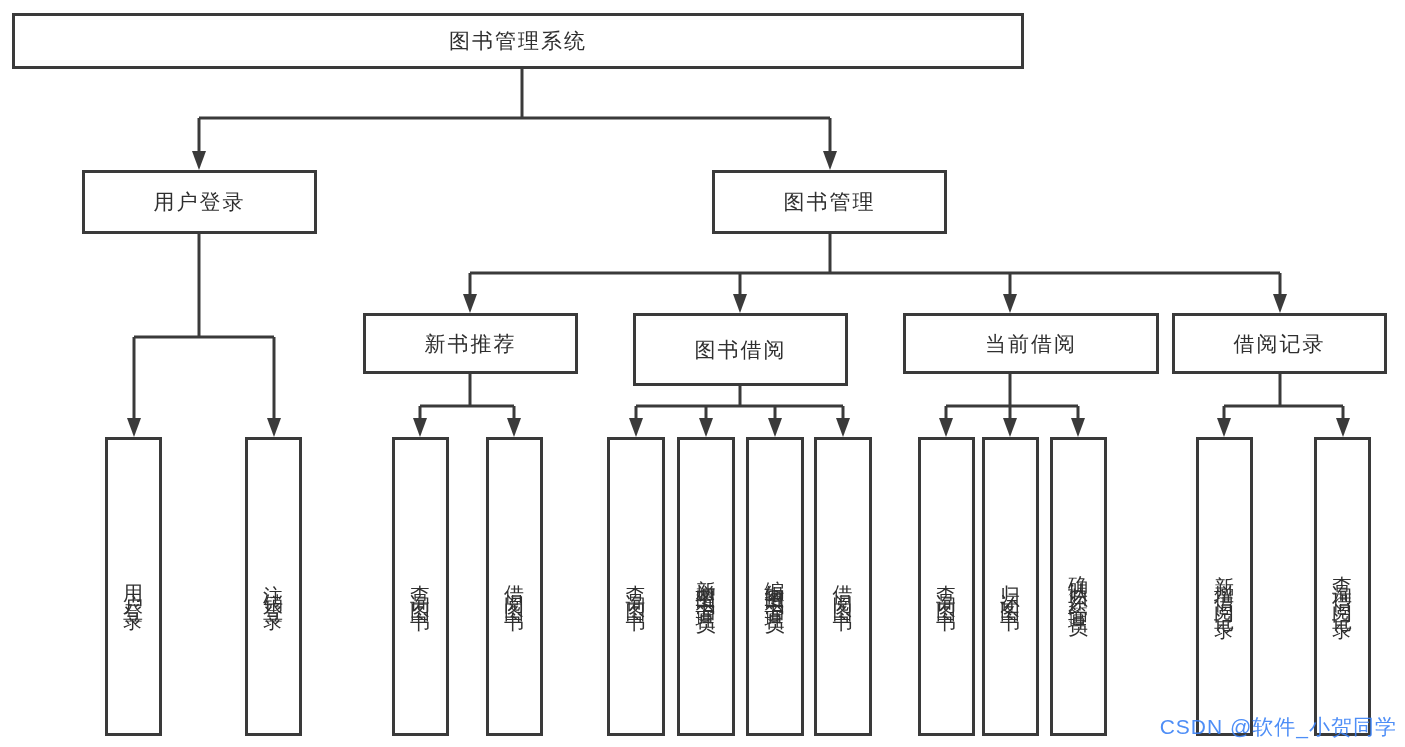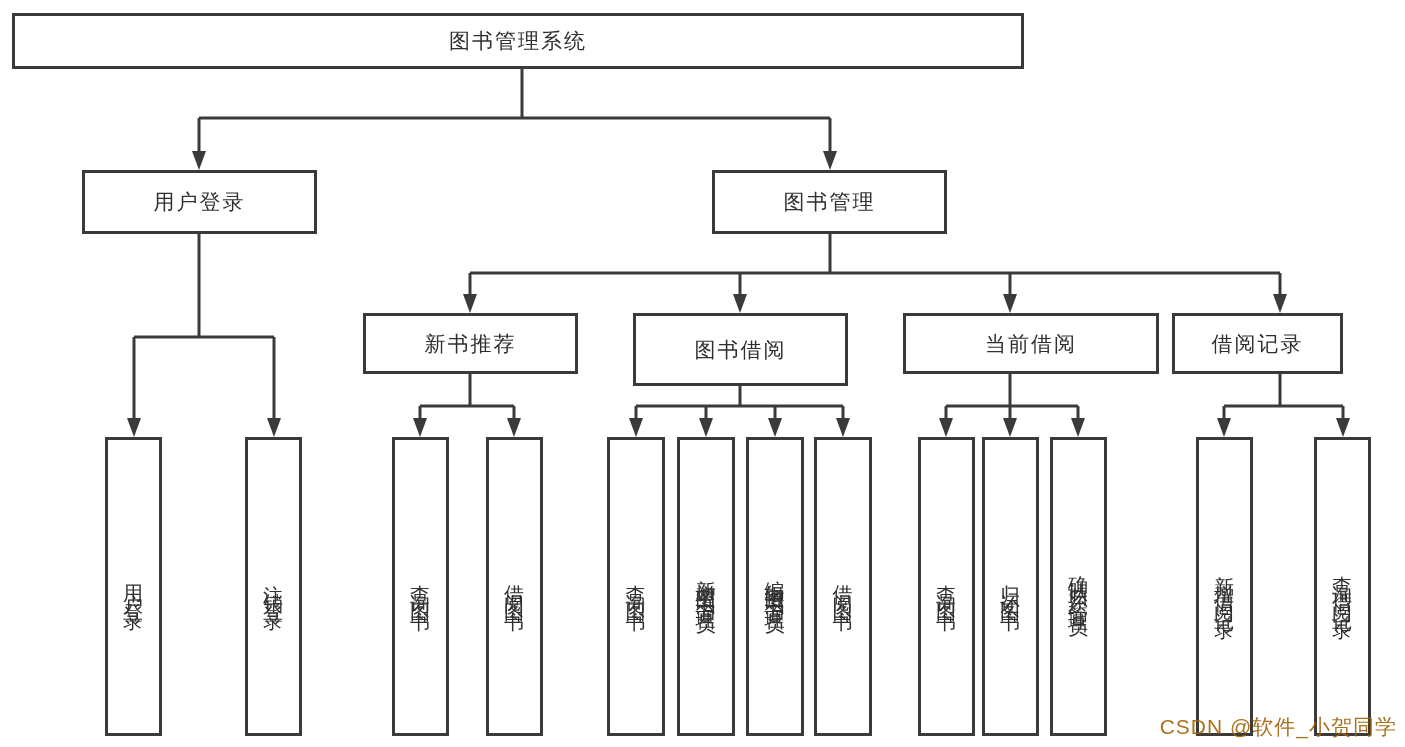--- a/index.html
+++ b/index.html
@@ -26,21 +26,21 @@
     text-orientation:mixed;
     font-size:20px;
     letter-spacing:9px;
     color:#2f2f2f;
     line-height:1;
   }
   .watermark{
     position:absolute;
     right:8px;bottom:6px;
     font-size:21px;
-    color:#a16207;
+    color:#3b82f6;
     opacity:0.9;
     letter-spacing:1px;
     z-index:3;
     white-space:nowrap;
   }
 </style>
 </head>
 <body>
 
 <div class="canvas">
@@ -122,21 +122,21 @@
   </svg>
 
   <div class="box hlabel" style="left:12px;top:13px;width:1012px;height:56px">图书管理系统</div>
 
   <div class="box hlabel" style="left:82px;top:170px;width:235px;height:64px">用户登录</div>
   <div class="box hlabel" style="left:712px;top:170px;width:235px;height:64px">图书管理</div>
 
   <div class="box hlabel" style="left:363px;top:313px;width:215px;height:61px">新书推荐</div>
   <div class="box hlabel" style="left:633px;top:313px;width:215px;height:73px">图书借阅</div>
   <div class="box hlabel" style="left:903px;top:313px;width:256px;height:61px">当前借阅</div>
-  <div class="box hlabel" style="left:1172px;top:313px;width:171px;height:61px">借阅记录</div>
+  <div class="box hlabel" style="left:1172px;top:313px;width:215px;height:61px">借阅记录</div>
 
   <div class="box vbox" style="left:105px;top:437px;width:57px;height:299px">
     <span>用户登录</span>
   </div>
   <div class="box vbox" style="left:245px;top:437px;width:57px;height:299px">
     <span>注销登录</span>
   </div>
 
   <div class="box vbox" style="left:392px;top:437px;width:57px;height:299px">
     <span>查询图书</span>

